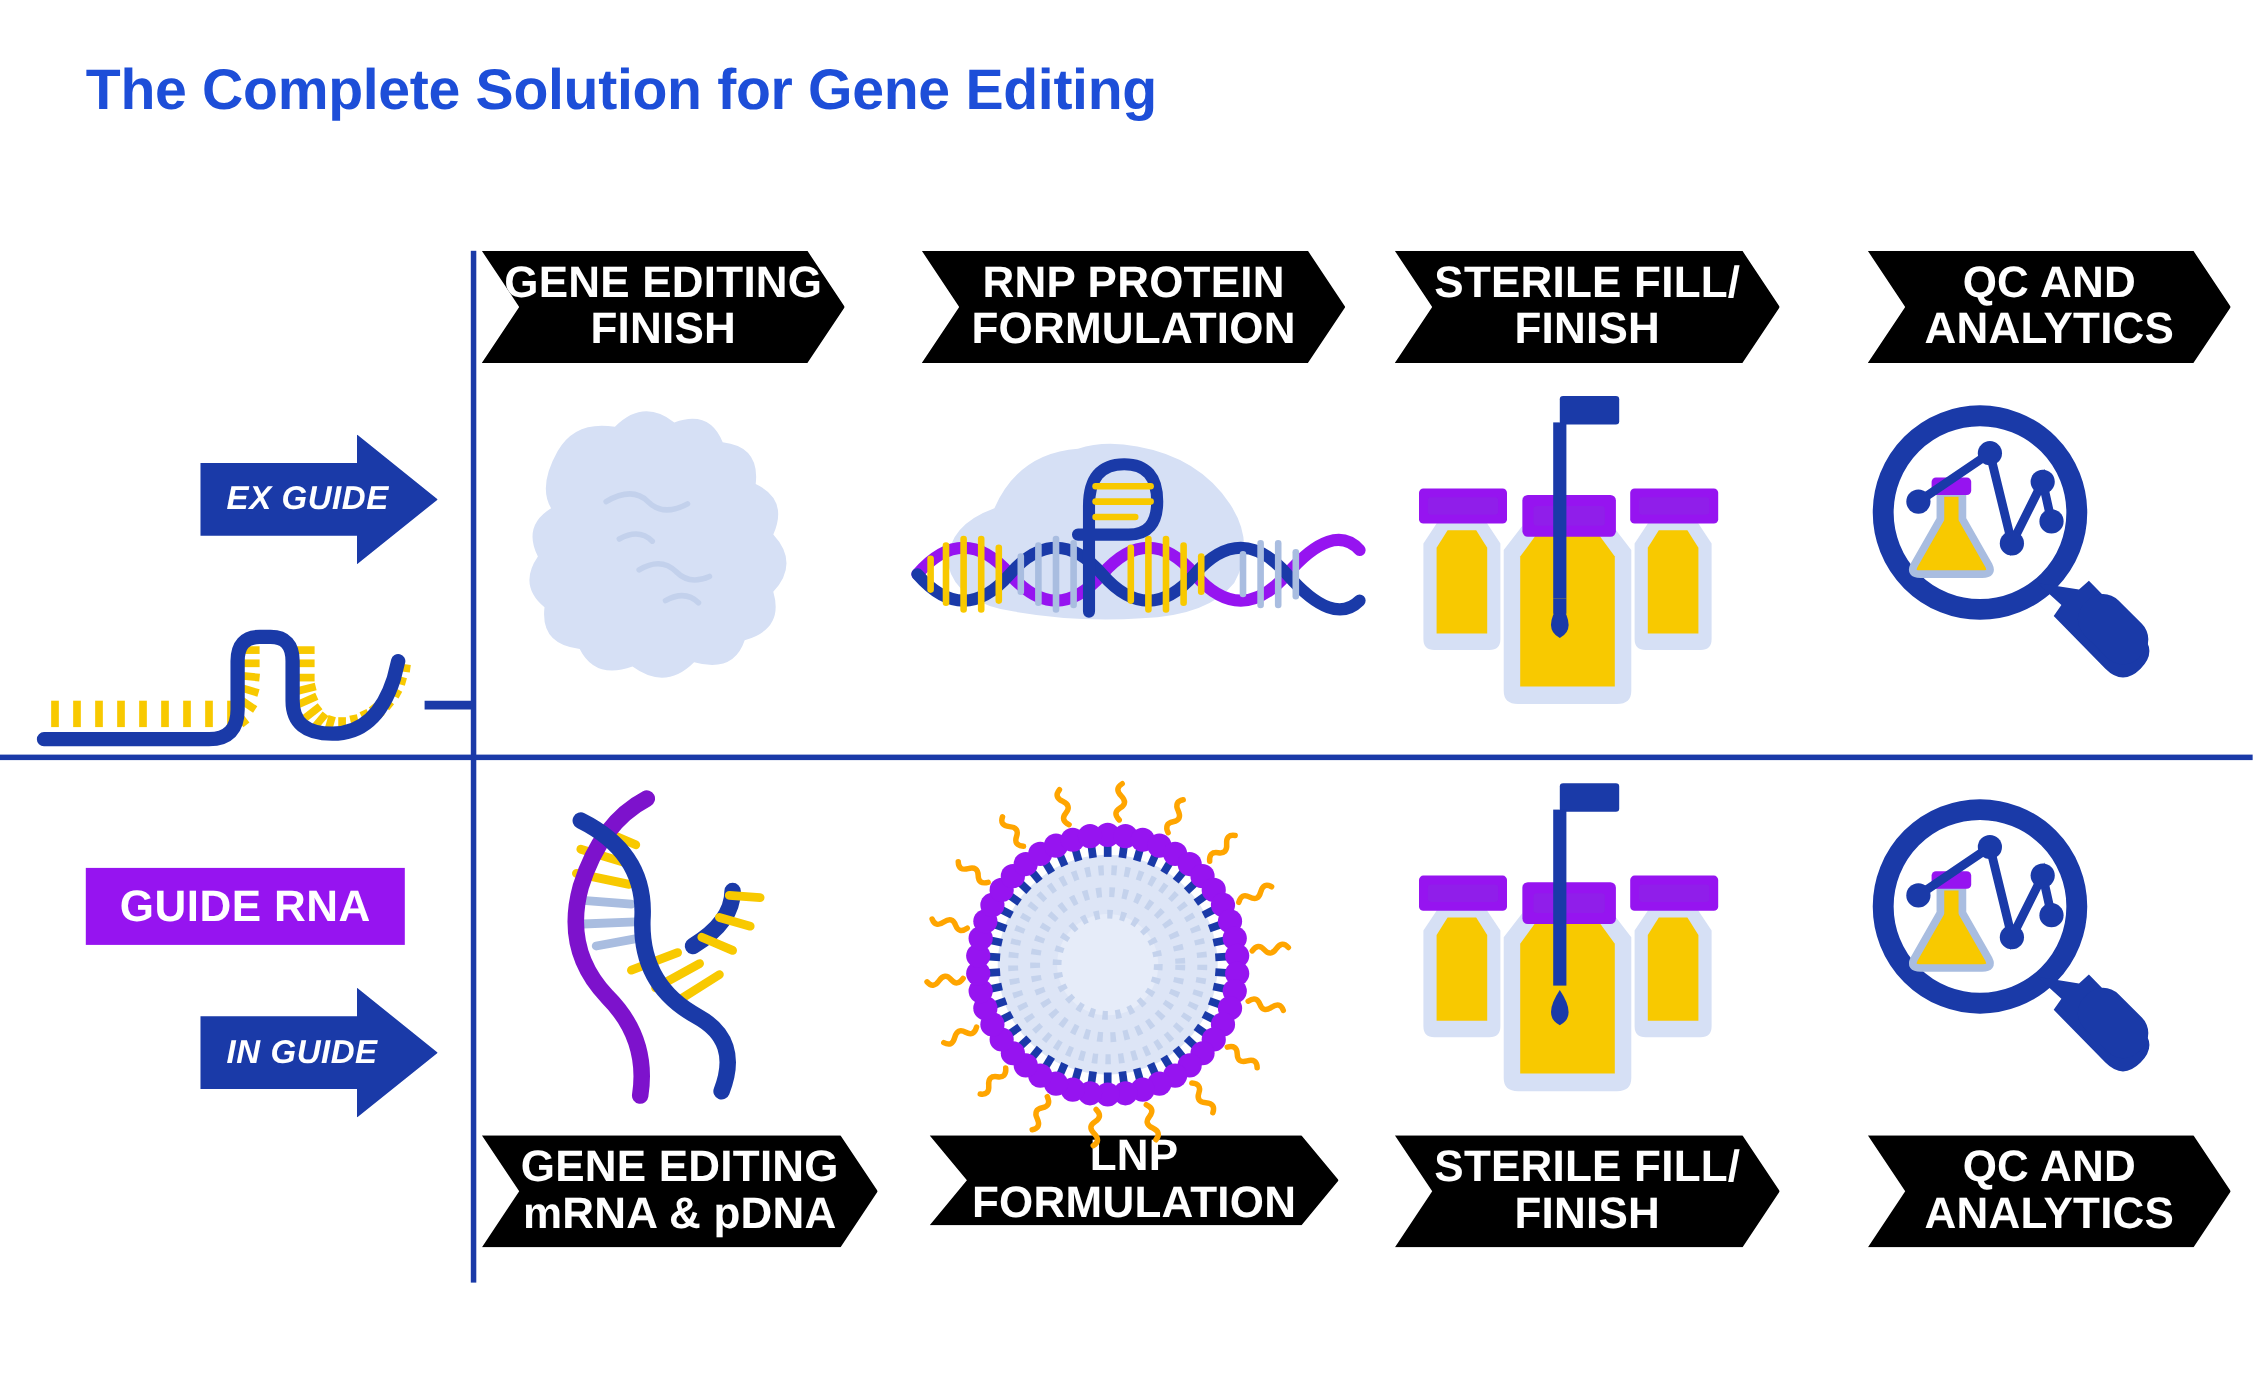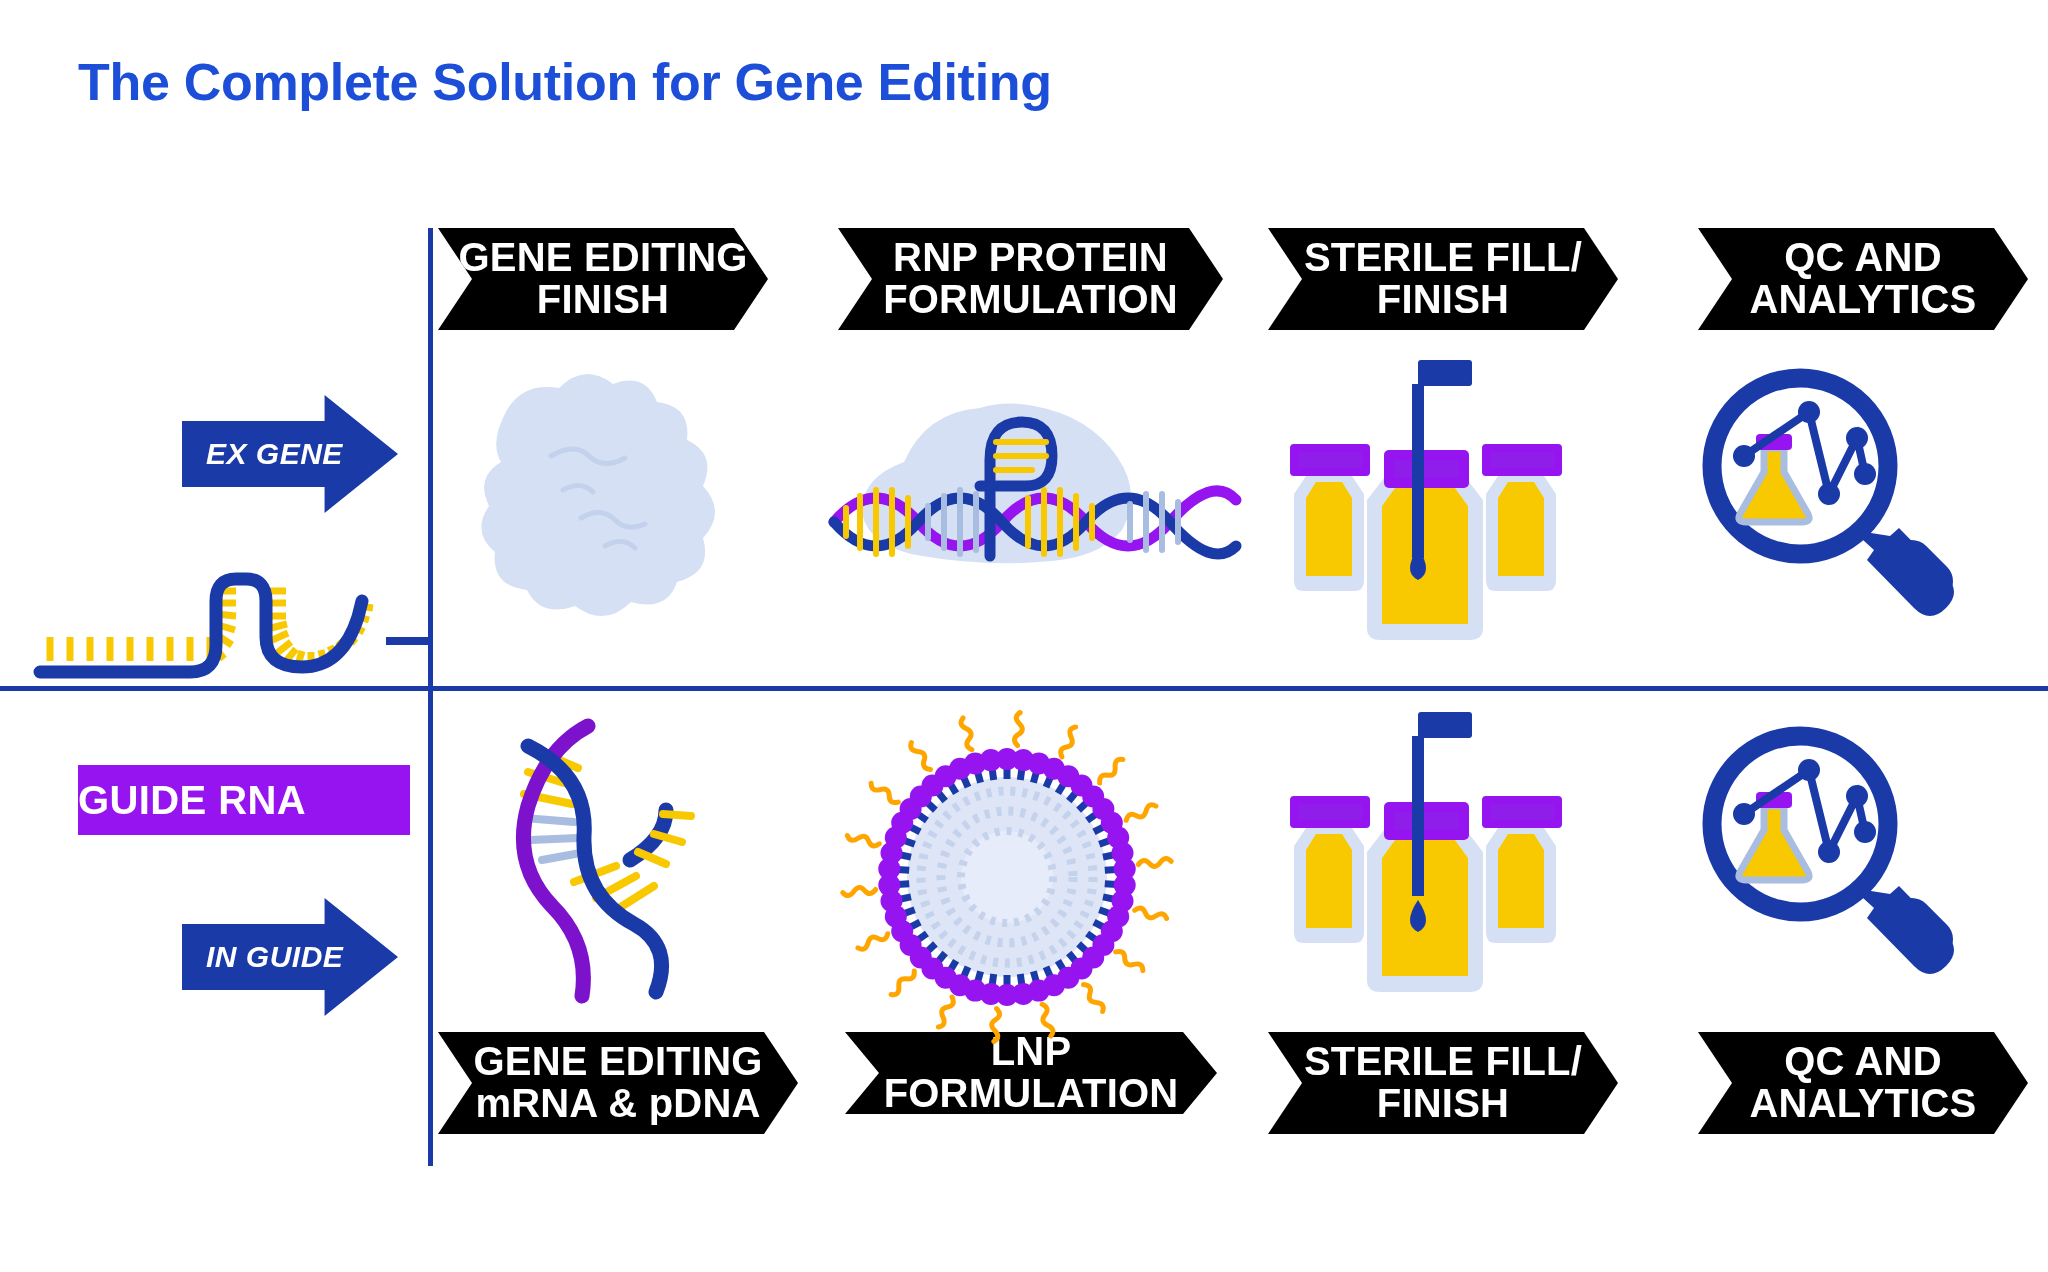--- a/index.html
+++ b/index.html
@@ -36,22 +36,22 @@
     position:absolute;background:#1a3aa8;
     display:flex;align-items:center;
     clip-path:polygon(0 22%, 66% 22%, 66% 0, 100% 50%, 66% 100%, 66% 78%, 0 78%);
   }
   .vivo-arrow span{
     color:#fff;font-style:italic;font-weight:bold;font-size:30px;
     padding-left:24px;letter-spacing:.5px;white-space:nowrap;
   }
   
   #guide-rna-chip{
-    position:absolute;left:78px;top:765px;width:332px;height:70px;
-    background:#9614f0;display:flex;align-items:center;justify-content:flex-start;
+    position:absolute;left:78px;top:789px;width:290px;height:70px;
+    background:#9614f0;display:flex;align-items:center;justify-content:center;
   }
   #guide-rna-chip span{
     color:#fff;font-weight:bold;font-size:40px;letter-spacing:.4px;
   }
   .cell{position:absolute;}
   svg{display:block;overflow:visible;}
 </style>
 </head>
 <body>
 
@@ -110,21 +110,21 @@
 </div>
 
 <div class="banner" style="left:1698px;top:1032px;width:330px;height:102px;">
   <div>
     <span>QC AND</span>
     <span>ANALYTICS</span>
   </div>
 </div>
 
 <div class="vivo-arrow" style="left:182px;top:395px;width:216px;height:118px;">
-  <span>EX GENE</span>
+  <span>EX GUIDE</span>
 </div>
 
 <div class="vivo-arrow" style="left:182px;top:898px;width:216px;height:118px;">
   <span>IN GUIDE</span>
 </div>
 
 <div id="guide-rna-chip">
   <span>GUIDE RNA</span>
 </div>
 

